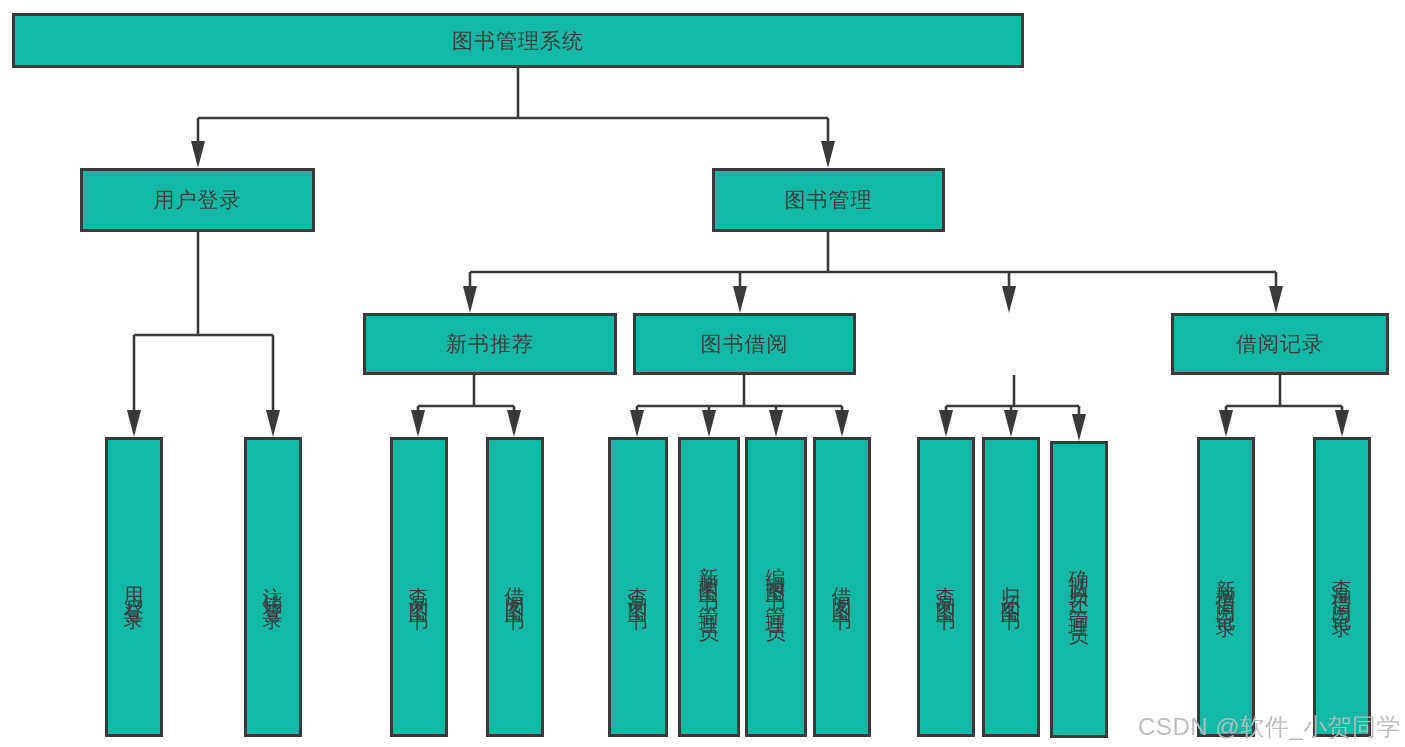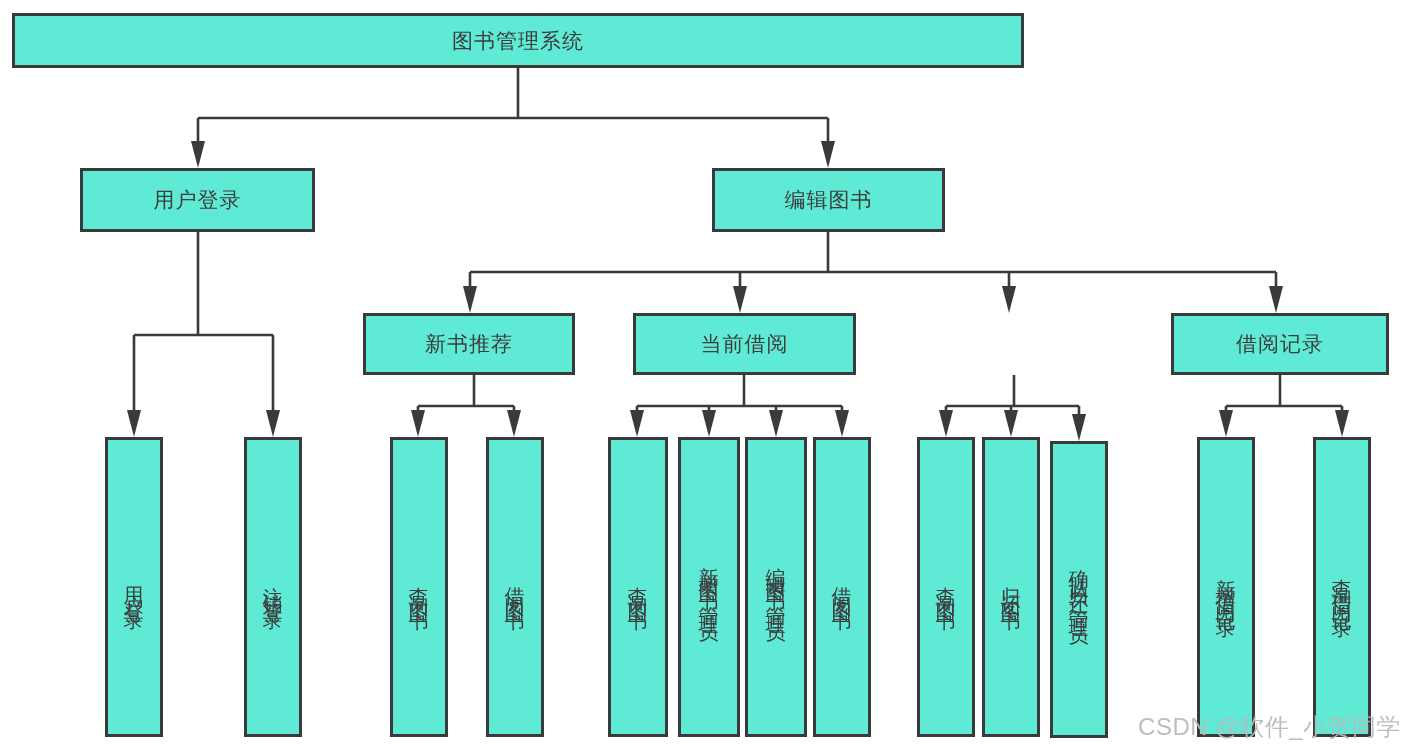--- a/index.html
+++ b/index.html
@@ -8,21 +8,21 @@
     width:1405px;height:747px;
     background:#ffffff;
     font-family:"Liberation Sans", sans-serif;
     overflow:hidden;
   }
   #wires{position:absolute;left:0;top:0;width:1405px;height:747px;}
   .node{
     position:absolute;
     box-sizing:border-box;
     border:3px solid #3a3a3a;
-    background:#5eead4;
+    background:#14b8a6;
     display:flex;align-items:center;justify-content:center;
     color:#3d3d3d;
   }
   .node-h{font-size:21px;letter-spacing:1px;}
   .node-v{font-size:20px;}
   .node-v .vtxt{
     writing-mode:vertical-lr;
     letter-spacing:8px;
     line-height:1;
     text-align:center;
@@ -84,28 +84,28 @@
   </svg>
 
   <div class="node node-h lvl1" style="left:12px;top:13px;width:1012px;height:55px;">
     <span>图书管理系统</span>
   </div>
 
   <div class="node node-h" style="left:80px;top:168px;width:235px;height:64px;">
     <span>用户登录</span>
   </div>
   <div class="node node-h" style="left:712px;top:168px;width:233px;height:64px;">
-    <span>编辑图书</span>
+    <span>图书管理</span>
   </div>
 
-  <div class="node node-h" style="left:363px;top:313px;width:212px;height:62px;">
+  <div class="node node-h" style="left:363px;top:313px;width:254px;height:62px;">
     <span>新书推荐</span>
   </div>
   <div class="node node-h" style="left:633px;top:313px;width:223px;height:62px;">
-    <span>当前借阅</span>
+    <span>图书借阅</span>
   </div>
   <div class="node node-h" style="left:1171px;top:313px;width:218px;height:62px;">
     <span>借阅记录</span>
   </div>
 
   <div class="node node-v" style="left:105px;top:437px;width:58px;height:300px;">
     <span class="vtxt">用户登录</span>
   </div>
   <div class="node node-v" style="left:244px;top:437px;width:58px;height:300px;">
     <span class="vtxt">注销登录</span>

